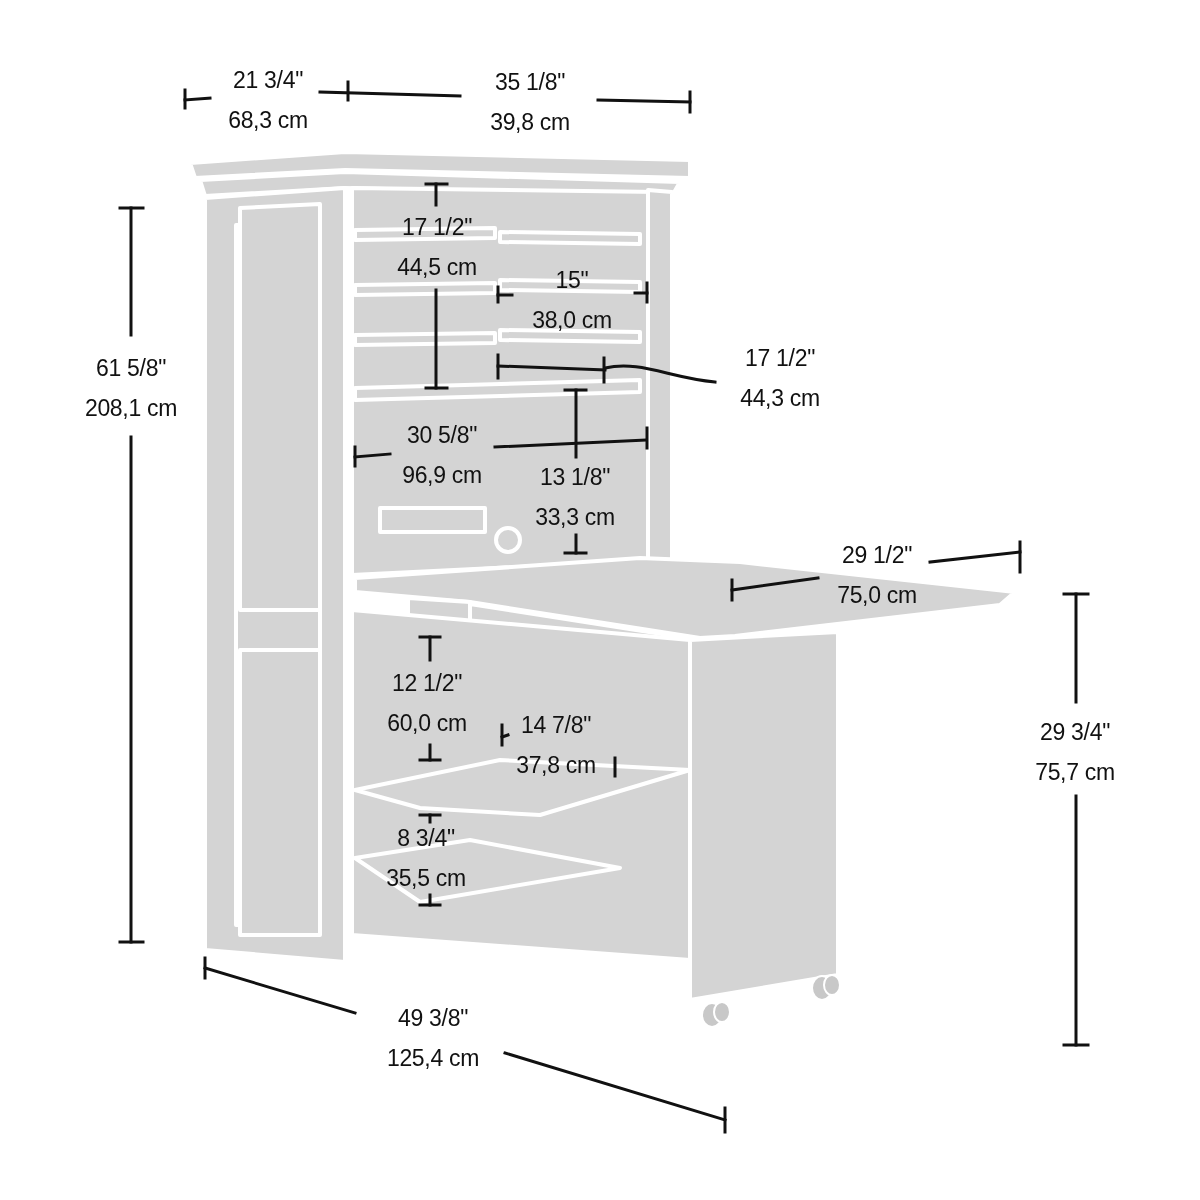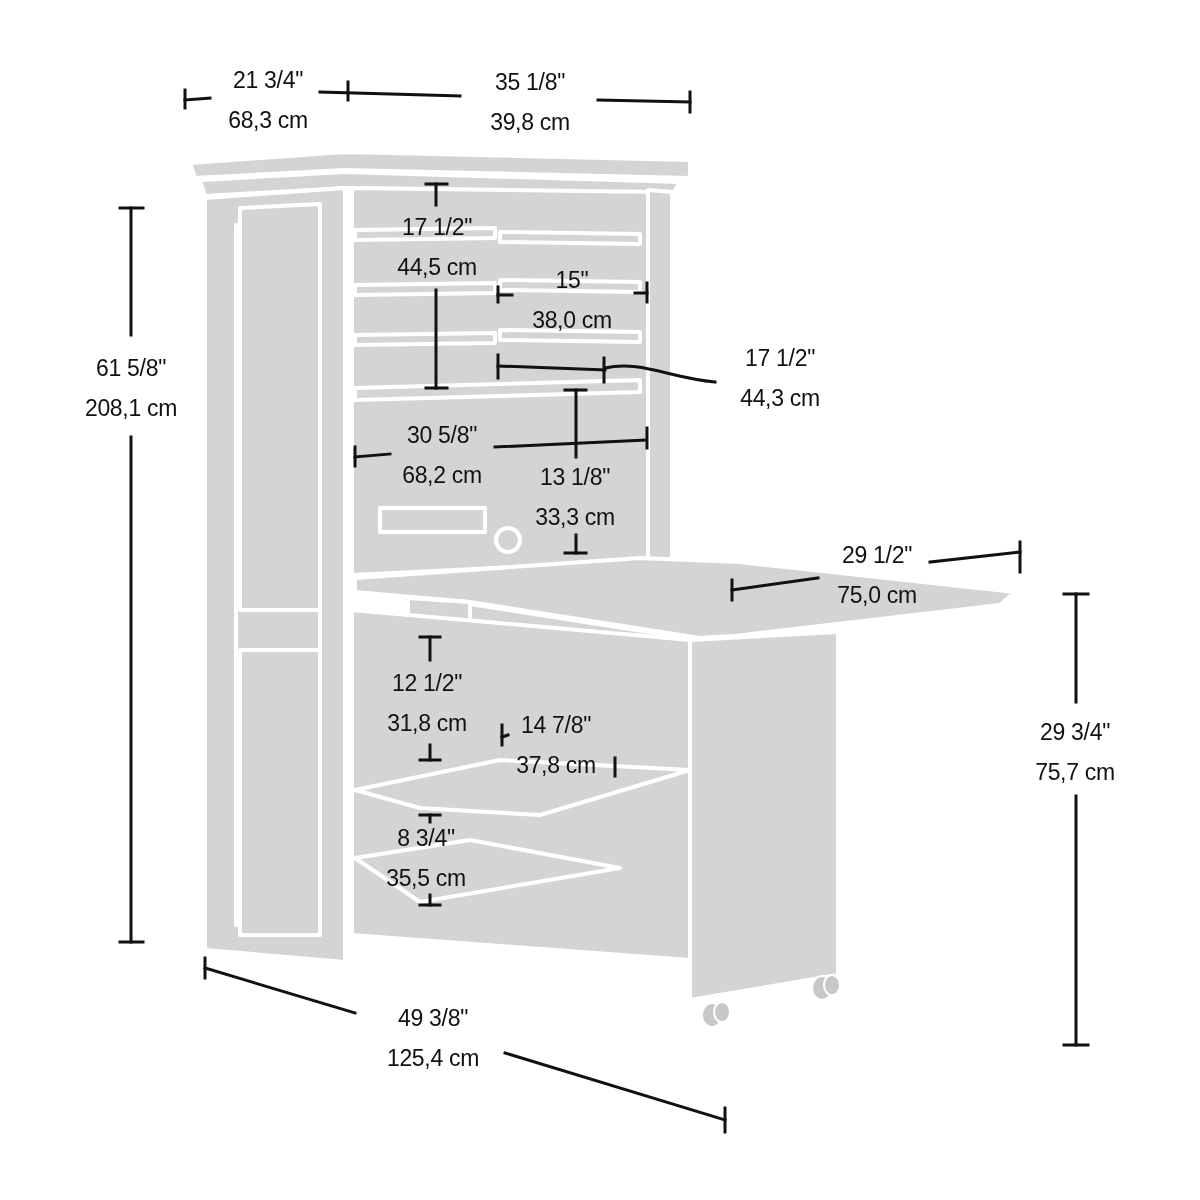--- a/index.html
+++ b/index.html
@@ -150,37 +150,37 @@
   <div class="lbl" style="left:572px; top:260px;">
     <span>15"</span>
     <span>38,0 cm</span>
   </div>
   <div class="lbl" style="left:780px; top:338px;">
     <span>17 1/2"</span>
     <span>44,3 cm</span>
   </div>
   <div class="lbl" style="left:442px; top:415px;">
     <span>30 5/8"</span>
-    <span>68,2 cm</span>
+    <span>96,9 cm</span>
   </div>
   <div class="lbl" style="left:575px; top:457px;">
     <span>13 1/8"</span>
     <span>33,3 cm</span>
   </div>
   <div class="lbl" style="left:877px; top:535px;">
     <span>29 1/2"</span>
     <span>75,0 cm</span>
   </div>
   <div class="lbl" style="left:1075px; top:712px;">
     <span>29 3/4"</span>
     <span>75,7 cm</span>
   </div>
   <div class="lbl" style="left:427px; top:663px;">
     <span>12 1/2"</span>
-    <span>31,8 cm</span>
+    <span>60,0 cm</span>
   </div>
   <div class="lbl" style="left:556px; top:705px;">
     <span>14 7/8"</span>
     <span>37,8 cm</span>
   </div>
   <div class="lbl" style="left:426px; top:818px;">
     <span>8 3/4"</span>
     <span>35,5 cm</span>
   </div>
   <div class="lbl" style="left:433px; top:998px;">

